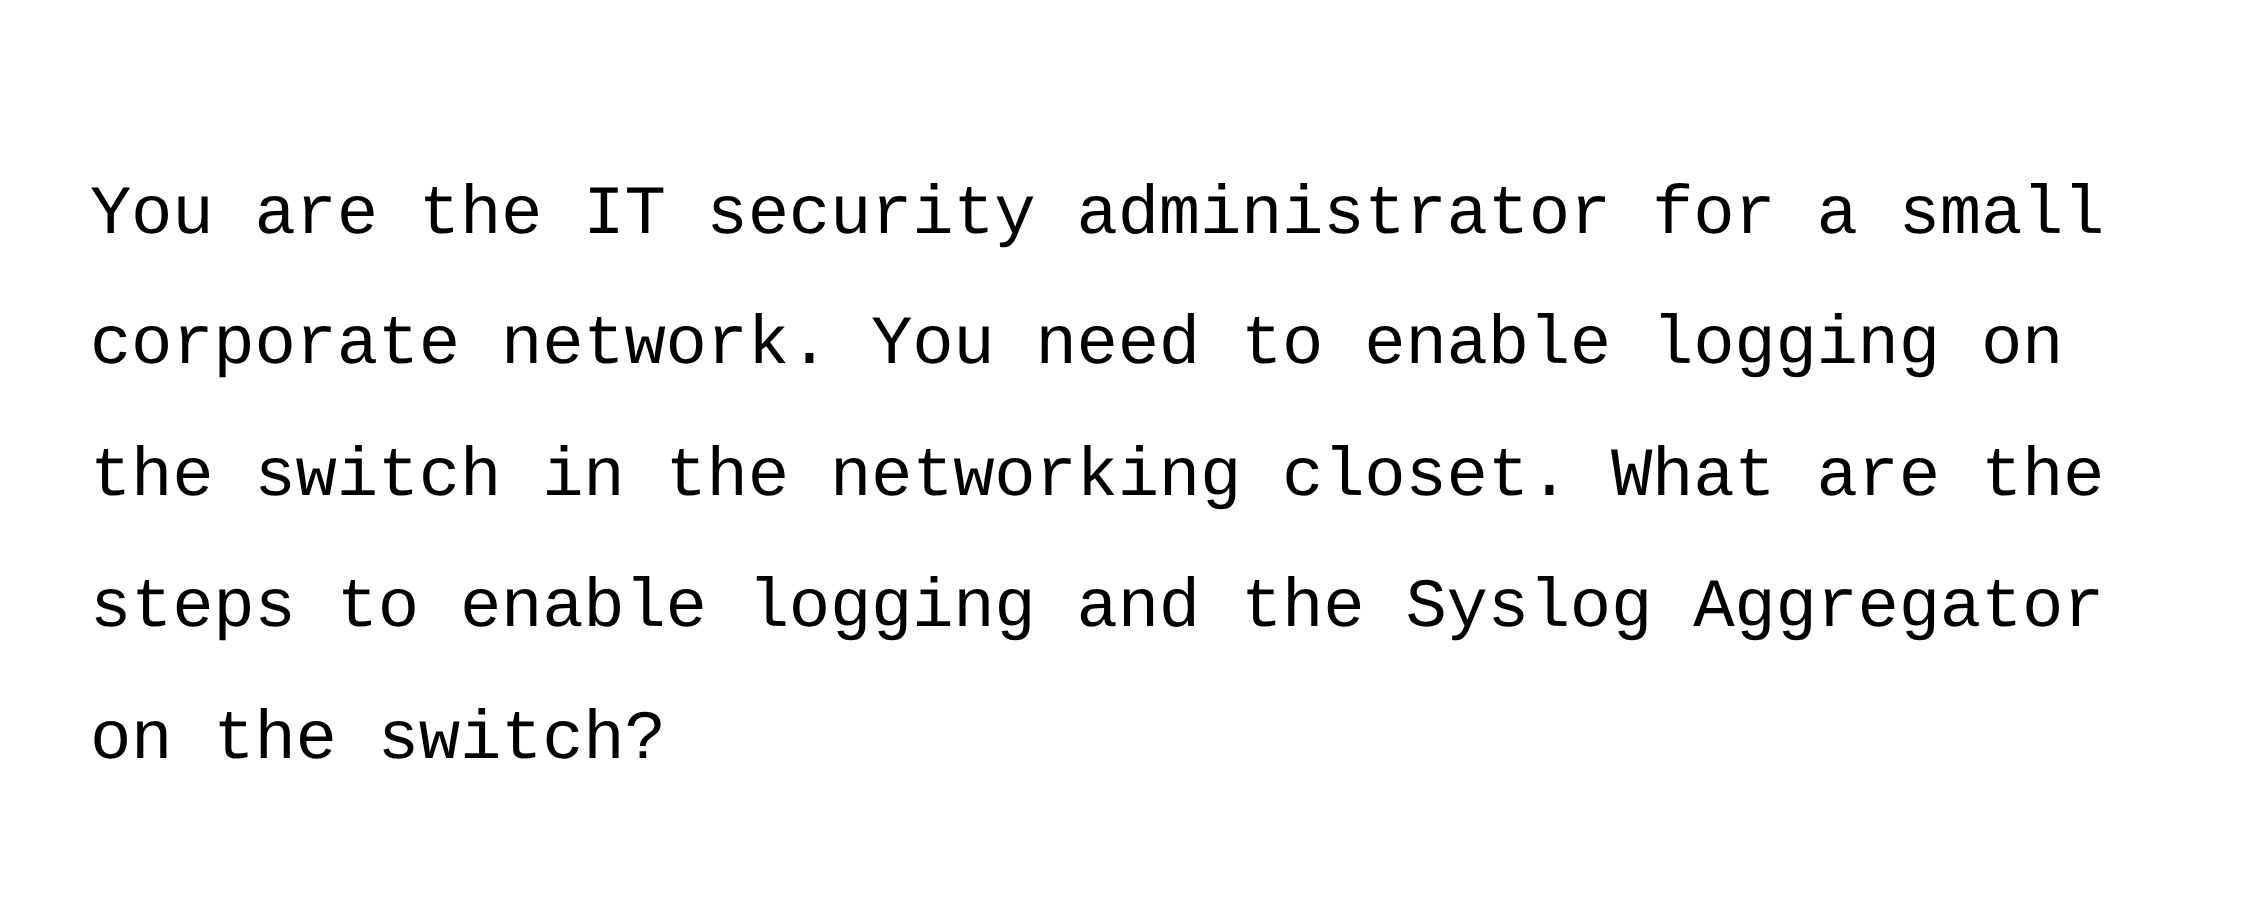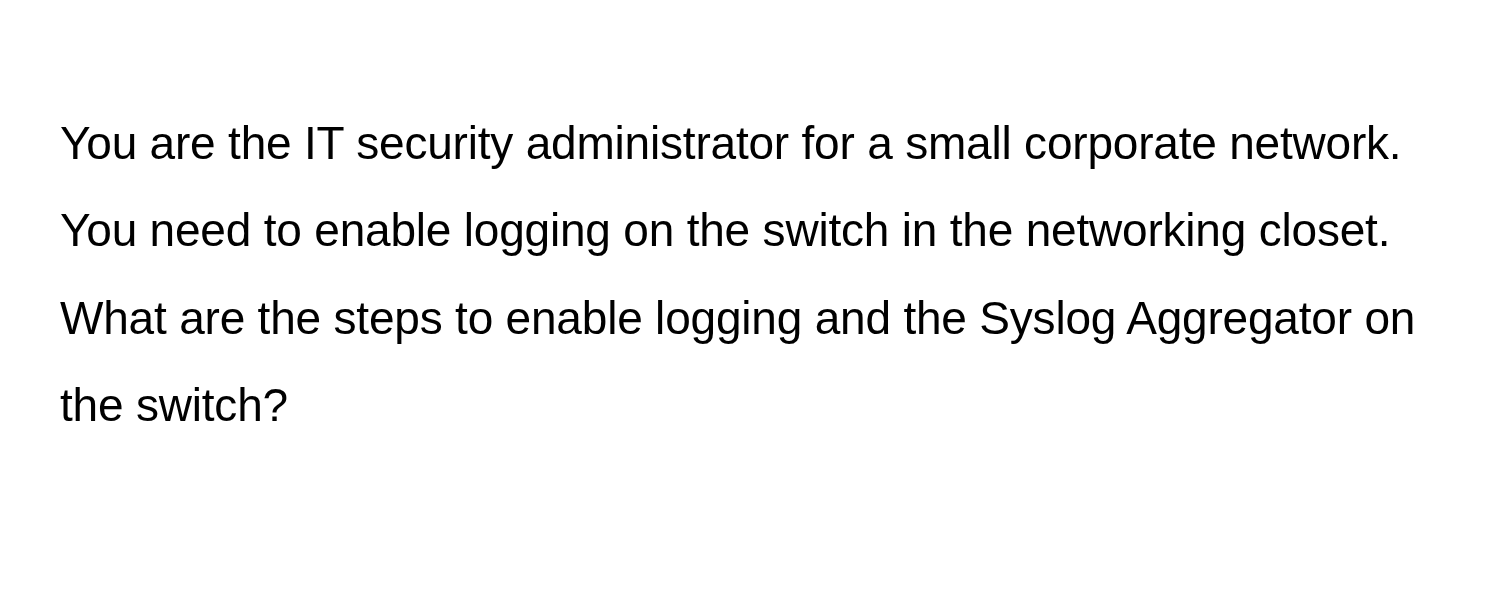--- a/index.html
+++ b/index.html
@@ -9,20 +9,21 @@
     }
     html, body {
       width: 1500px;
       height: 600px;
       background: #ffffff;
       font-family: -apple-system, BlinkMacSystemFont, "Segoe UI", Helvetica, Arial, sans-serif;
     }
     .content {
       padding: 100px 36px 0 60px;
       width: 100%;
+      font-family: Liberation Mono, monospace;
     }
     .question-text {
       font-size: 46px;
       line-height: 1.9;
       color: #000000;
       font-weight: 400;
       letter-spacing: -0.2px;
     }
   </style>
 </head>

